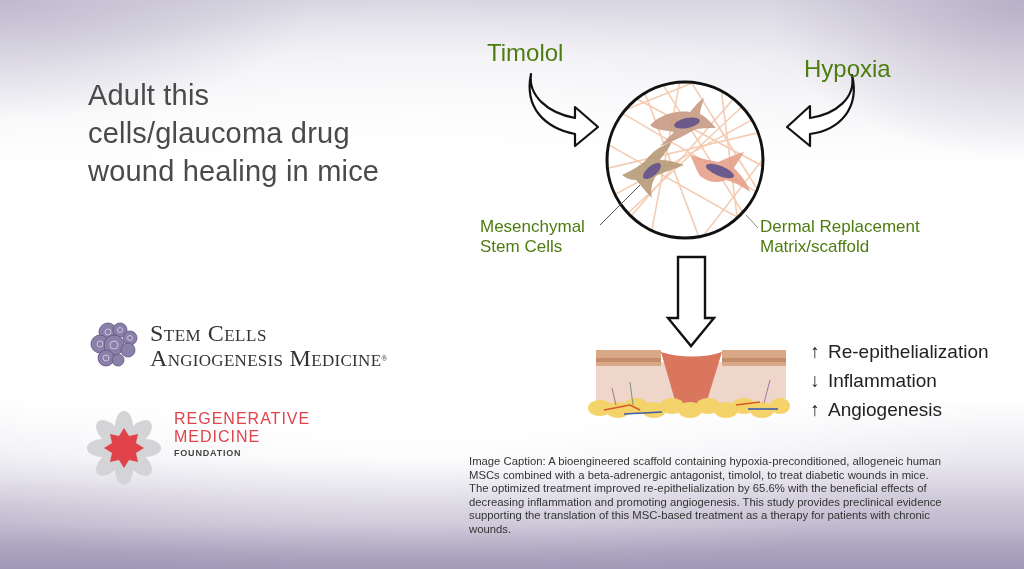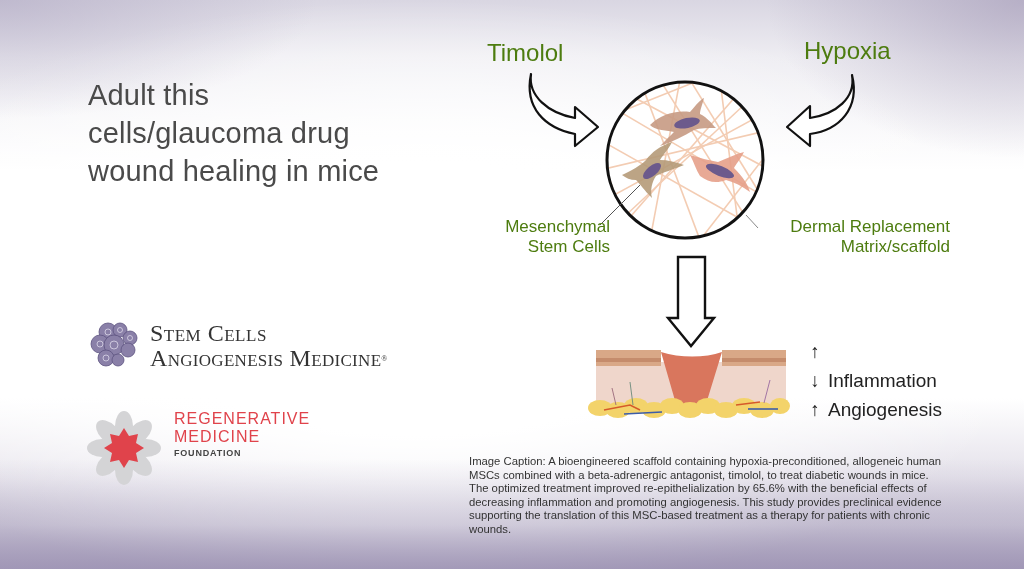--- a/index.html
+++ b/index.html
@@ -31,21 +31,21 @@
   .stc-reg { font-size:8px; vertical-align:top; }
 
   .rmf-logo { position:absolute; left:86px; top:410px; display:flex; }
   .rmf-text { margin-left:12px; }
   .rmf-line { color:#e0434b; font-size:16px; line-height:18px; letter-spacing:1px; }
   .rmf-sub { color:#444; font-size:9px; font-weight:bold; letter-spacing:0.8px; margin-top:2px; }
 
   .diagram { position:absolute; left:0; top:0; width:1024px; height:569px; }
   .label { position:absolute; color:#4d7c0f; }
   .label-lg { font-size:24px; }
-  .label-md { font-size:17px; text-align:right; line-height:20px; }
+  .label-md { font-size:17px; text-align:left; line-height:20px; }
   .outcomes { position:absolute; left:806px; top:337px; font-size:19px; line-height:29px; color:#222; }
   .outcome { display:flex; align-items:center; }
   .outcome .arrow { width:18px; display:inline-block; text-align:center; margin-right:4px; }
 
   .caption {
     position:absolute; left:469px; top:455px; width:480px;
     font-size:11.3px; line-height:13.6px; color:#333;
   }
 </style>
 </head>
@@ -192,34 +192,35 @@
     <path d="M624,414 L662,412" stroke="#3d5da8" stroke-width="1.6" fill="none"></path>
     <path d="M616,405 L612,388" stroke="#9a6a7a" stroke-width="0.9" fill="none"></path>
     <path d="M633,405 L630,382" stroke="#6a8a7a" stroke-width="0.9" fill="none"></path>
     <path d="M736,405 L760,402" stroke="#d55a2a" stroke-width="1.6" fill="none"></path>
     <path d="M748,409 L778,409" stroke="#3d5da8" stroke-width="1.6" fill="none"></path>
     <path d="M764,403 L770,380" stroke="#9a6aa0" stroke-width="0.9" fill="none"></path>
   </g>
 </svg>
 
 <div class="label label-lg" style="left:487px; top:39px;">Timolol</div>
-<div class="label label-lg" style="left:804px; top:37px;">Hypoxia</div>
+<div class="label label-lg" style="left:804px; top:55px;">Hypoxia</div>
 
 <div class="label label-md" style="left:480px; top:217px; width:130px;">
   <div>Mesenchymal</div>
   <div>Stem Cells</div>
 </div>
 <div class="label label-md" style="left:760px; top:217px; width:190px;">
   <div>Dermal Replacement</div>
   <div>Matrix/scaffold</div>
 </div>
 
 <div class="outcomes">
   <div class="outcome">
     <span class="arrow">↑</span>
+    <span>Re-epithelialization</span>
   </div>
   <div class="outcome">
     <span class="arrow">↓</span>
     <span>Inflammation</span>
   </div>
   <div class="outcome">
     <span class="arrow">↑</span>
     <span>Angiogenesis</span>
   </div>
 </div>

